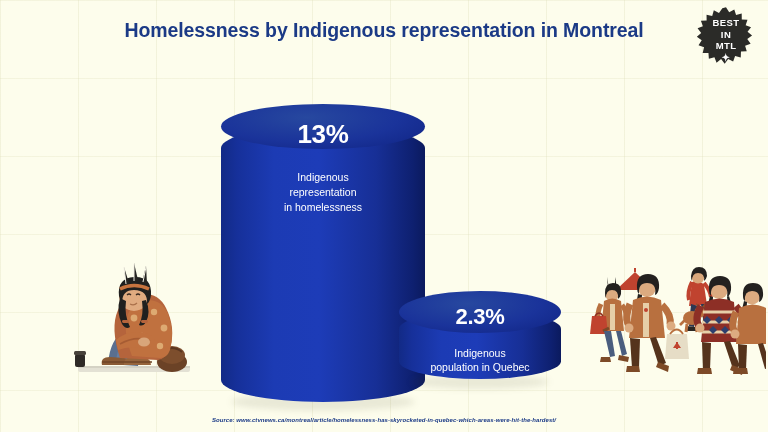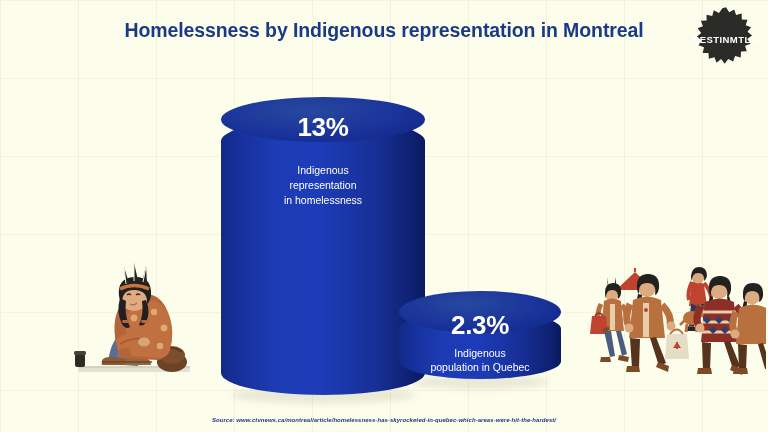--- a/index.html
+++ b/index.html
@@ -43,21 +43,21 @@
   .badge-wrap {
     position:absolute;
     top:6px; right:8px;
     width:68px; height:68px;
   }
   .badge-star {
     position:absolute; inset:0;
   }
   .badge-text {
     position:absolute; inset:0;
-    display:flex; flex-direction:row;
+    display:flex; flex-direction:column;
     align-items:center; justify-content:center;
     color:#ffffff;
     font-size:9.5px;
     font-weight:bold;
     line-height:11.5px;
     letter-spacing:.4px;
   }
   .badge-plus { font-size:10px; line-height:10px; margin-top:1px; }
 
   
@@ -100,33 +100,33 @@
     font-weight:bold;
     color:#ffffff;
     letter-spacing:-0.3px;
   }
   .caption {
     color:#ffffff;
     font-weight:400;
   }
 
   
-  #cyl-large { left:221px; top:97px; width:204px; height:300px; }
+  #cyl-large { left:221px; top:104px; width:204px; height:300px; }
   #cyl-large .body { top:22px; height:276px; --er:8%; }
   #cyl-large .top  { top:0; height:45px; }
   #cyl-large .shadow { left:10px; right:10px; bottom:-7px; height:18px; }
   #cyl-large .pct { position:absolute; top:15px; left:0; right:0; font-size:26px; }
   #cyl-large .caption { position:absolute; top:66px; left:0; right:0; font-size:10.5px; line-height:15px; }
 
   
   #cyl-small { left:399px; top:291px; width:162px; height:92px; }
   #cyl-small .body { top:20px; height:68px; --er:26%; }
   #cyl-small .top  { top:0; height:42px; }
   #cyl-small .shadow { left:12px; right:12px; bottom:-6px; height:14px; }
-  #cyl-small .pct { position:absolute; top:19px; left:0; right:0; font-size:26px; }
+  #cyl-small .pct { position:absolute; top:13px; left:0; right:0; font-size:22px; }
   #cyl-small .caption { position:absolute; top:55px; left:0; right:0; font-size:10.5px; line-height:14px; }
 
   
   .source {
     position:absolute;
     bottom:9px; left:0; right:0;
     text-align:center;
     font-size:6px;
     font-style:italic;
     font-weight:bold;

